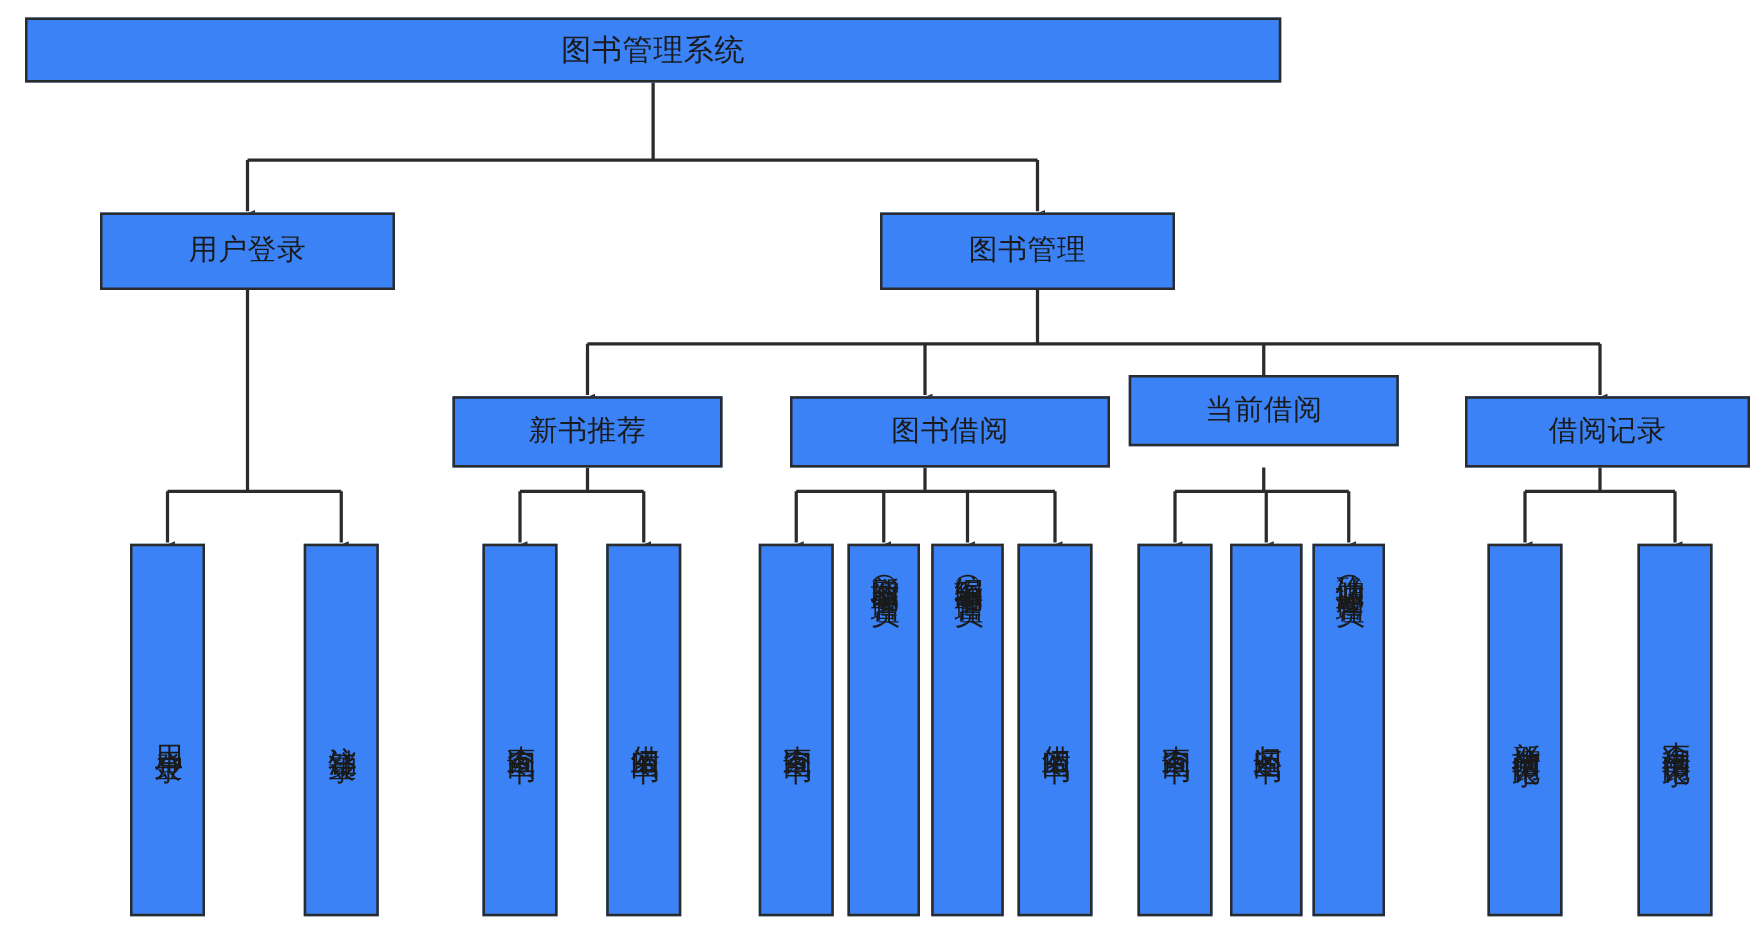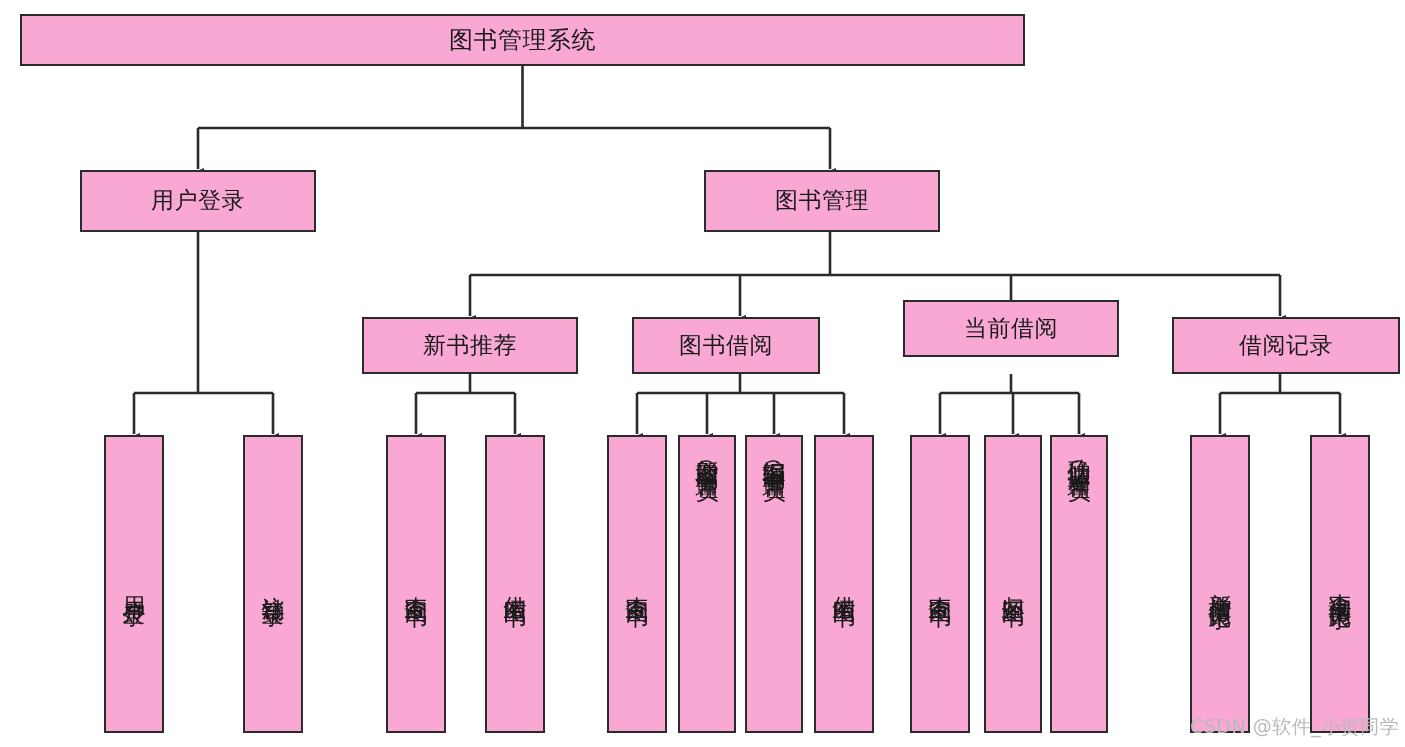--- a/index.html
+++ b/index.html
@@ -23,21 +23,21 @@
     left: 0;
     top: 0;
     width: 1405px;
     height: 747px;
     pointer-events: none;
   }
   .node {
     position: absolute;
     box-sizing: border-box;
     border: 2px solid #2b2b2b;
-    background: #f9a8d4;
+    background: #3b82f6;
     display: flex;
     align-items: center;
     justify-content: center;
     color: #1a1a1a;
     z-index: 2;
   }
   .node .lbl {
     display: block;
     text-align: center;
     line-height: 1.12;
@@ -134,21 +134,21 @@
       </div>
       <div class="node horiz" style="left: 80px; top: 170px; width: 236px; height: 62px;">
         <span class="lbl">用户登录</span>
       </div>
       <div class="node horiz" style="left: 704px; top: 170px; width: 236px; height: 62px;">
         <span class="lbl">图书管理</span>
       </div>
       <div class="node horiz" style="left: 362px; top: 317px; width: 216px; height: 57px;">
         <span class="lbl">新书推荐</span>
       </div>
-      <div class="node horiz" style="left: 632px; top: 317px; width: 188px; height: 57px;">
+      <div class="node horiz" style="left: 632px; top: 317px; width: 256px; height: 57px;">
         <span class="lbl">图书借阅</span>
       </div>
       <div class="node horiz" style="left: 903px; top: 300px; width: 216px; height: 57px;">
         <span class="lbl">当前借阅</span>
       </div>
       <div class="node horiz" style="left: 1172px; top: 317px; width: 228px; height: 57px;">
         <span class="lbl">借阅记录</span>
       </div>
       <div class="node vert vcenter" style="left: 104px; top: 435px; width: 60px; height: 298px;">
         <span class="lbl">用户登录</span>
@@ -184,14 +184,13 @@
         <span class="lbl">确认归还（管理员）</span>
       </div>
       <div class="node vert vcenter" style="left: 1190px; top: 435px; width: 60px; height: 298px;">
         <span class="lbl">新增借阅记录</span>
       </div>
       <div class="node vert vcenter" style="left: 1310px; top: 435px; width: 60px; height: 298px;">
         <span class="lbl">查询借阅记录</span>
       </div>
     </div>
 
-  <div class="watermark">CSDN @软件_小贺同学</div>
 </div>
 
 </body></html>

